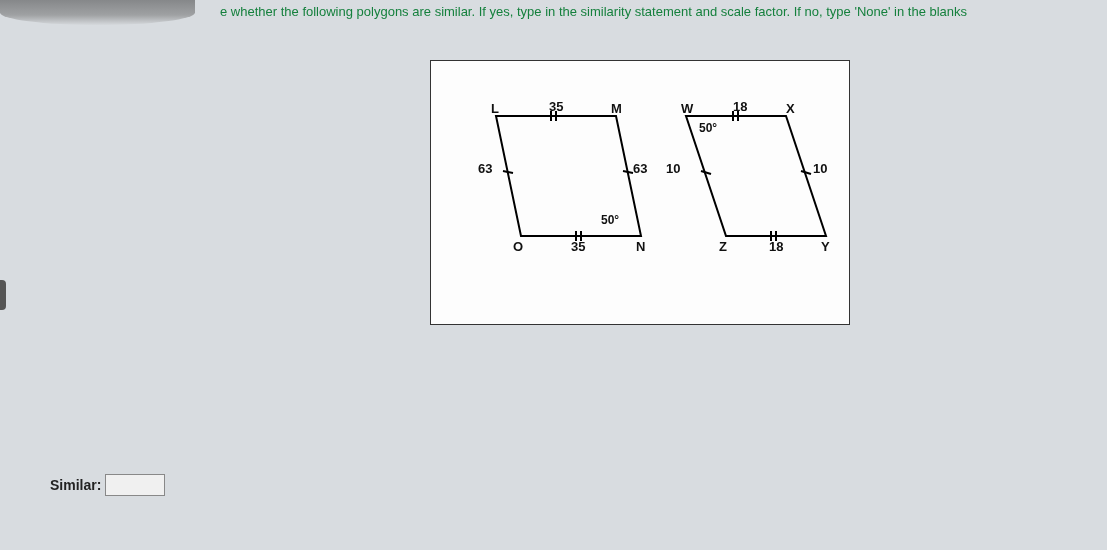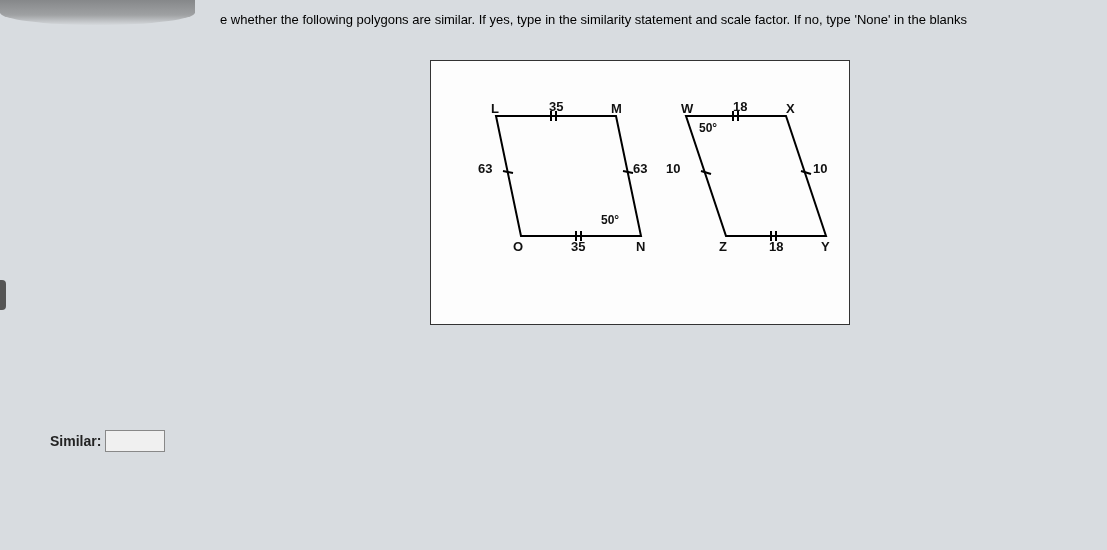--- a/index.html
+++ b/index.html
@@ -6,24 +6,24 @@
     body {
       font-family: Arial, sans-serif;
       background: #d8dce0;
       width: 1107px;
       height: 550px;
       position: relative;
       overflow: hidden;
     }
     .instructions {
       position: absolute;
-      top: 12px;
+      top: 4px;
       left: 220px;
       font-size: 13px;
-      color: #000000;
+      color: #15803d;
     }
     .dark-obscure {
       position: absolute;
       top: 0;
       left: 0;
       width: 195px;
       height: 25px;
       background: linear-gradient(to bottom, #333 0%, #666 60%, rgba(200,200,200,0.3) 100%);
       border-radius: 0 0 50% 50%;
       opacity: 0.5;
@@ -50,20 +50,21 @@
       position: absolute;
       top: 430px;
       left: 50px;
       font-size: 14px;
       color: #222;
     }
     .form-row {
       display: flex;
       align-items: center;
       margin-bottom: 12px;
+      margin-top: 44px;
     }
     .form-label {
       font-weight: bold;
       margin-right: 4px;
     }
     .input-box {
       border: 1px solid #888;
       background: #f0f0f0;
       width: 60px;
       height: 22px;

